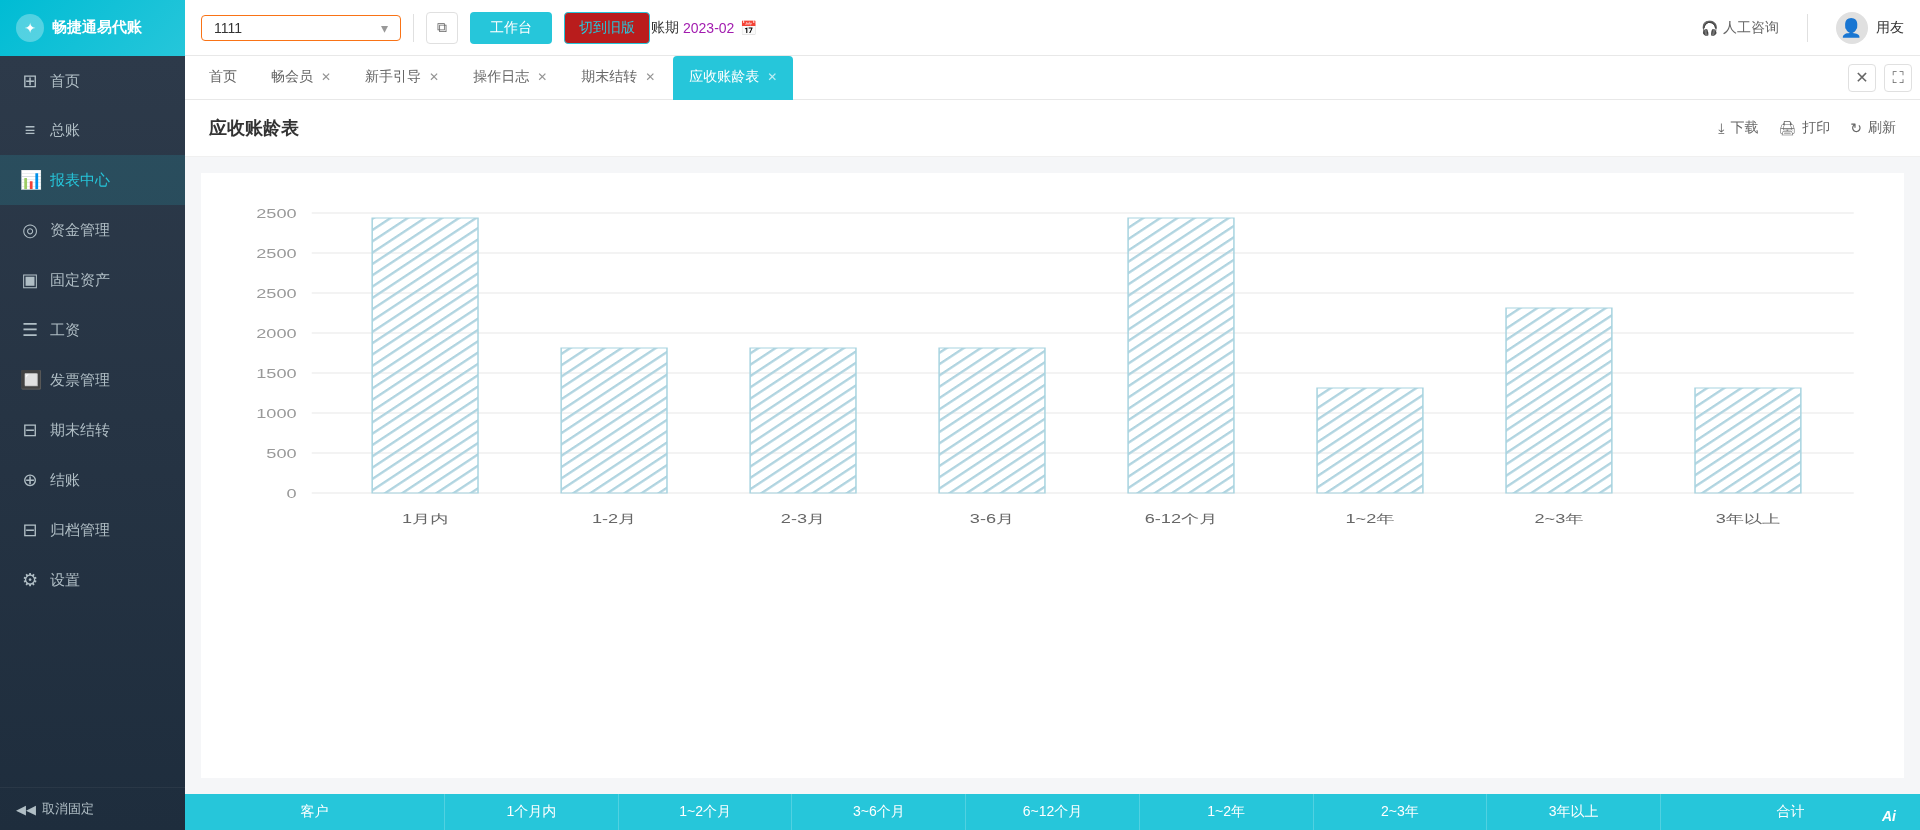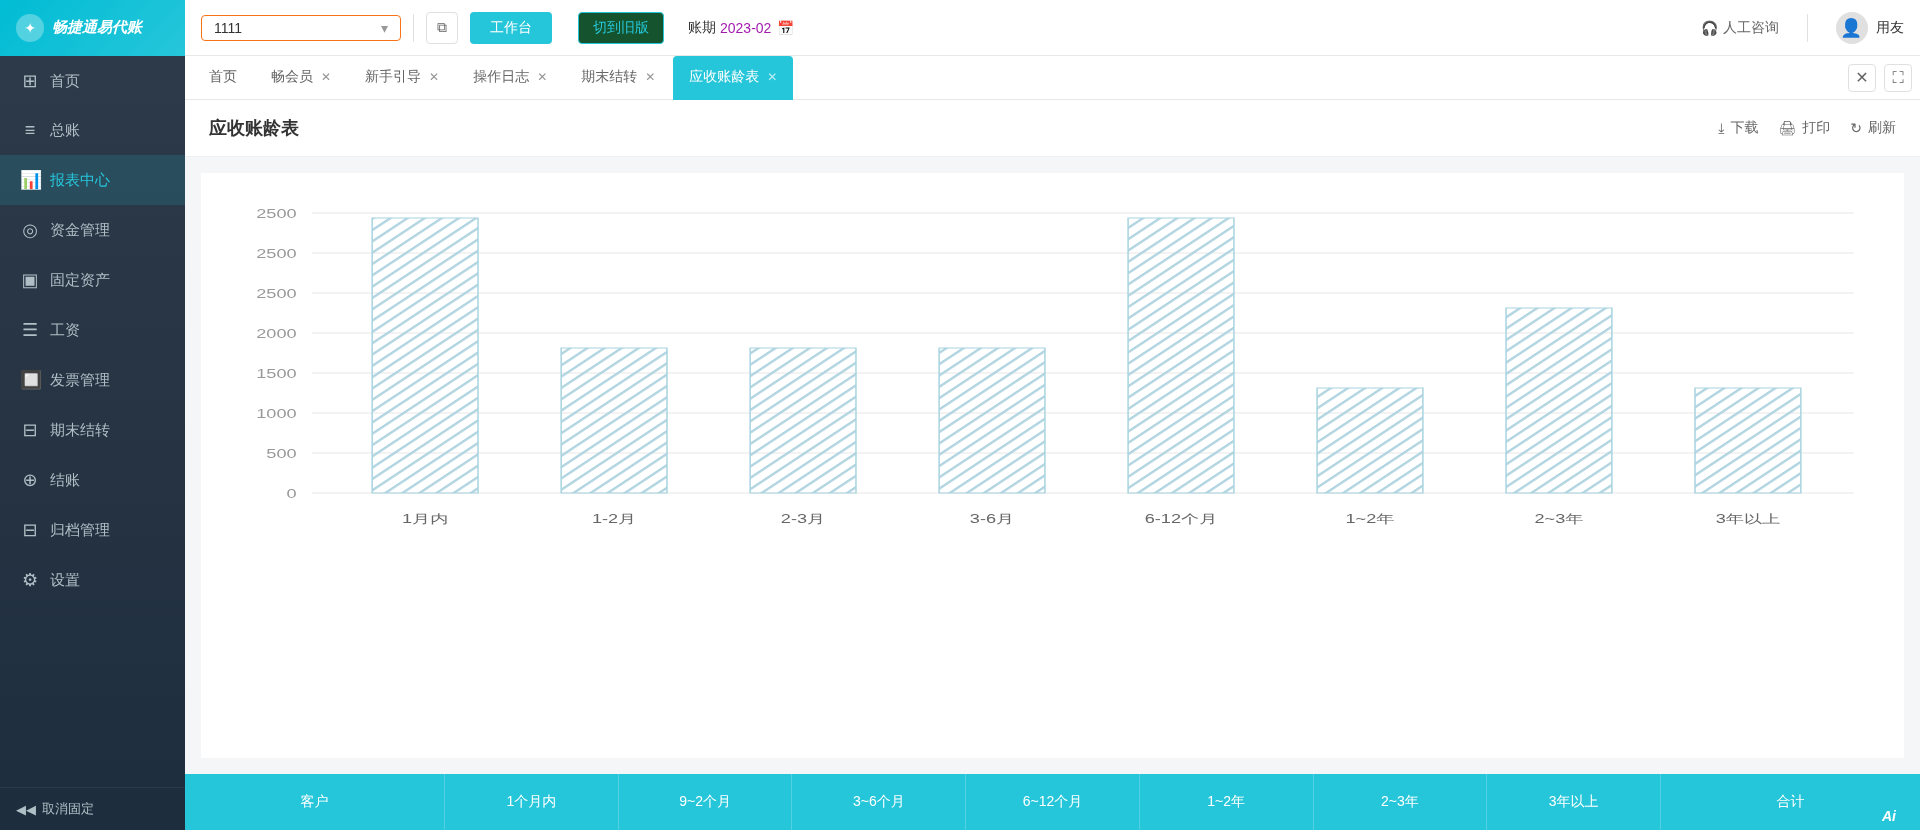--- a/index.html
+++ b/index.html
@@ -23,21 +23,20 @@
       display: flex;
       align-items: center;
       padding: 0 16px;
       flex-shrink: 0;
       margin-left: -16px;
     }
     .logo-text {
       color: #fff;
       font-size: 15px;
       font-weight: bold;
-      font-style: italic;
     }
     .logo-icon {
       width: 28px;
       height: 28px;
       margin-right: 8px;
       background: rgba(255,255,255,0.3);
       border-radius: 50%;
       display: flex;
       align-items: center;
       justify-content: center;
@@ -71,28 +70,28 @@
       border: none;
       border-radius: 4px;
       padding: 7px 20px;
       cursor: pointer;
       font-size: 14px;
       margin-left: 12px;
     }
     .old-version-btn {
       border: 1px solid #26c6da;
       color: #26c6da;
-      background: #14532d;
+      background: #b91c1c;
       border-radius: 4px;
       padding: 6px 14px;
       cursor: pointer;
       font-size: 14px;
-      margin-left: 26px;
-    }
-    .period-label { color: #333; margin-left: 24px; font-size: 14px; }
+      margin-left: 12px;
+    }
+    .period-label { color: #333; margin-left: 1px; font-size: 14px; }
     .period-value { color: #a21caf; font-weight: 500; margin-left: 4px; }
     .calendar-icon { color: #26c6da; margin-left: 6px; cursor: pointer; }
     .header-right { margin-left: auto; display: flex; align-items: center; gap: 16px; }
     .support-link { color: #666; cursor: pointer; display: flex; align-items: center; gap: 4px; }
     .user-area { display: flex; align-items: center; gap: 8px; cursor: pointer; color: #333; }
     .user-avatar {
       width: 32px; height: 32px; border-radius: 50%;
       background: #e0e0e0;
       display: flex; align-items: center; justify-content: center;
       color: #999; font-size: 18px;
@@ -244,21 +243,21 @@
       position: relative;
     }
 
     
     .chart-svg { width: 100%; height: 100%; }
 
     
     .table-header-bar {
       background: #26c6da;
       display: flex;
-      height: 56px;
+      height: 36px;
       flex-shrink: 0;
     }
     .table-header-bar .th {
       flex: 1;
       display: flex;
       align-items: center;
       justify-content: center;
       color: #fff;
       font-size: 14px;
       font-weight: 500;
@@ -481,21 +480,21 @@
             <rect x="975" y="195" width="70" height="105" fill="url(#hatch)" stroke="#a8d4e0" stroke-width="1"></rect>
             <text x="1010" y="330" text-anchor="middle" font-size="12" fill="#666">3年以上</text>
           </svg>
         </div>
       </div>
 
       <div class="table-header-bar">
 
       <div class="th wide">客户</div>
           <div class="th">1个月内</div>
-          <div class="th">9~2个月</div>
+          <div class="th">1~2个月</div>
           <div class="th">3~6个月</div>
           <div class="th">6~12个月</div>
           <div class="th">1~2年</div>
           <div class="th">2~3年</div>
           <div class="th">3年以上</div>
           <div class="th wide">合计</div>
         </div>
     </div>
 
   </div>

